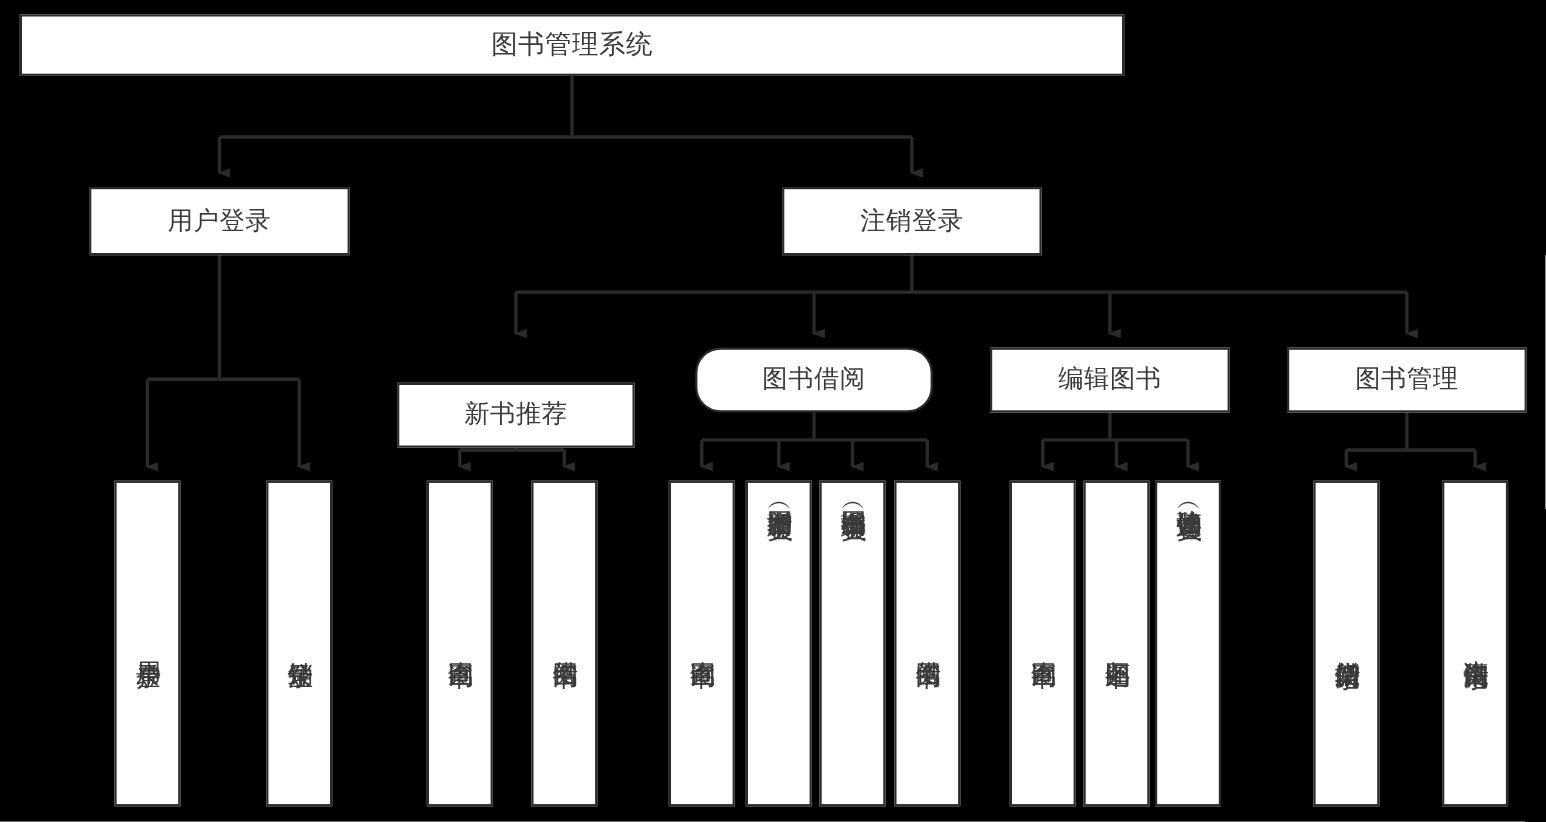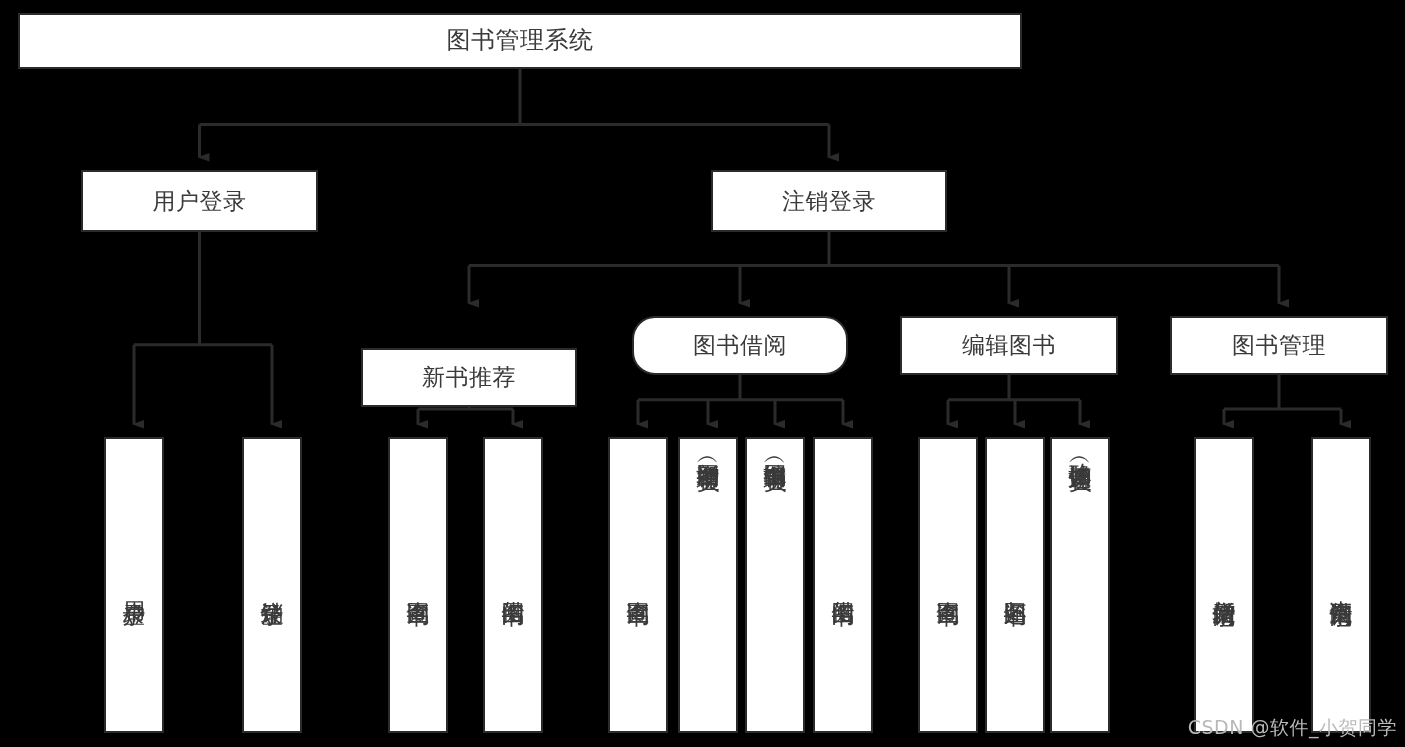--- a/index.html
+++ b/index.html
@@ -178,14 +178,13 @@
         <span class="lbl">确认归还（管理员）</span>
       </div>
       <div class="node vert center" style="left: 1194px; top: 437px; width: 60px; height: 296px;">
         <span class="lbl">新增借阅记录</span>
       </div>
       <div class="node vert center" style="left: 1311px; top: 437px; width: 60px; height: 296px;">
         <span class="lbl">查询借阅记录</span>
       </div>
     </div>
 
-  <div id="watermark">CSDN @软件_小贺同学</div>
 </div>
 
 </body></html>

